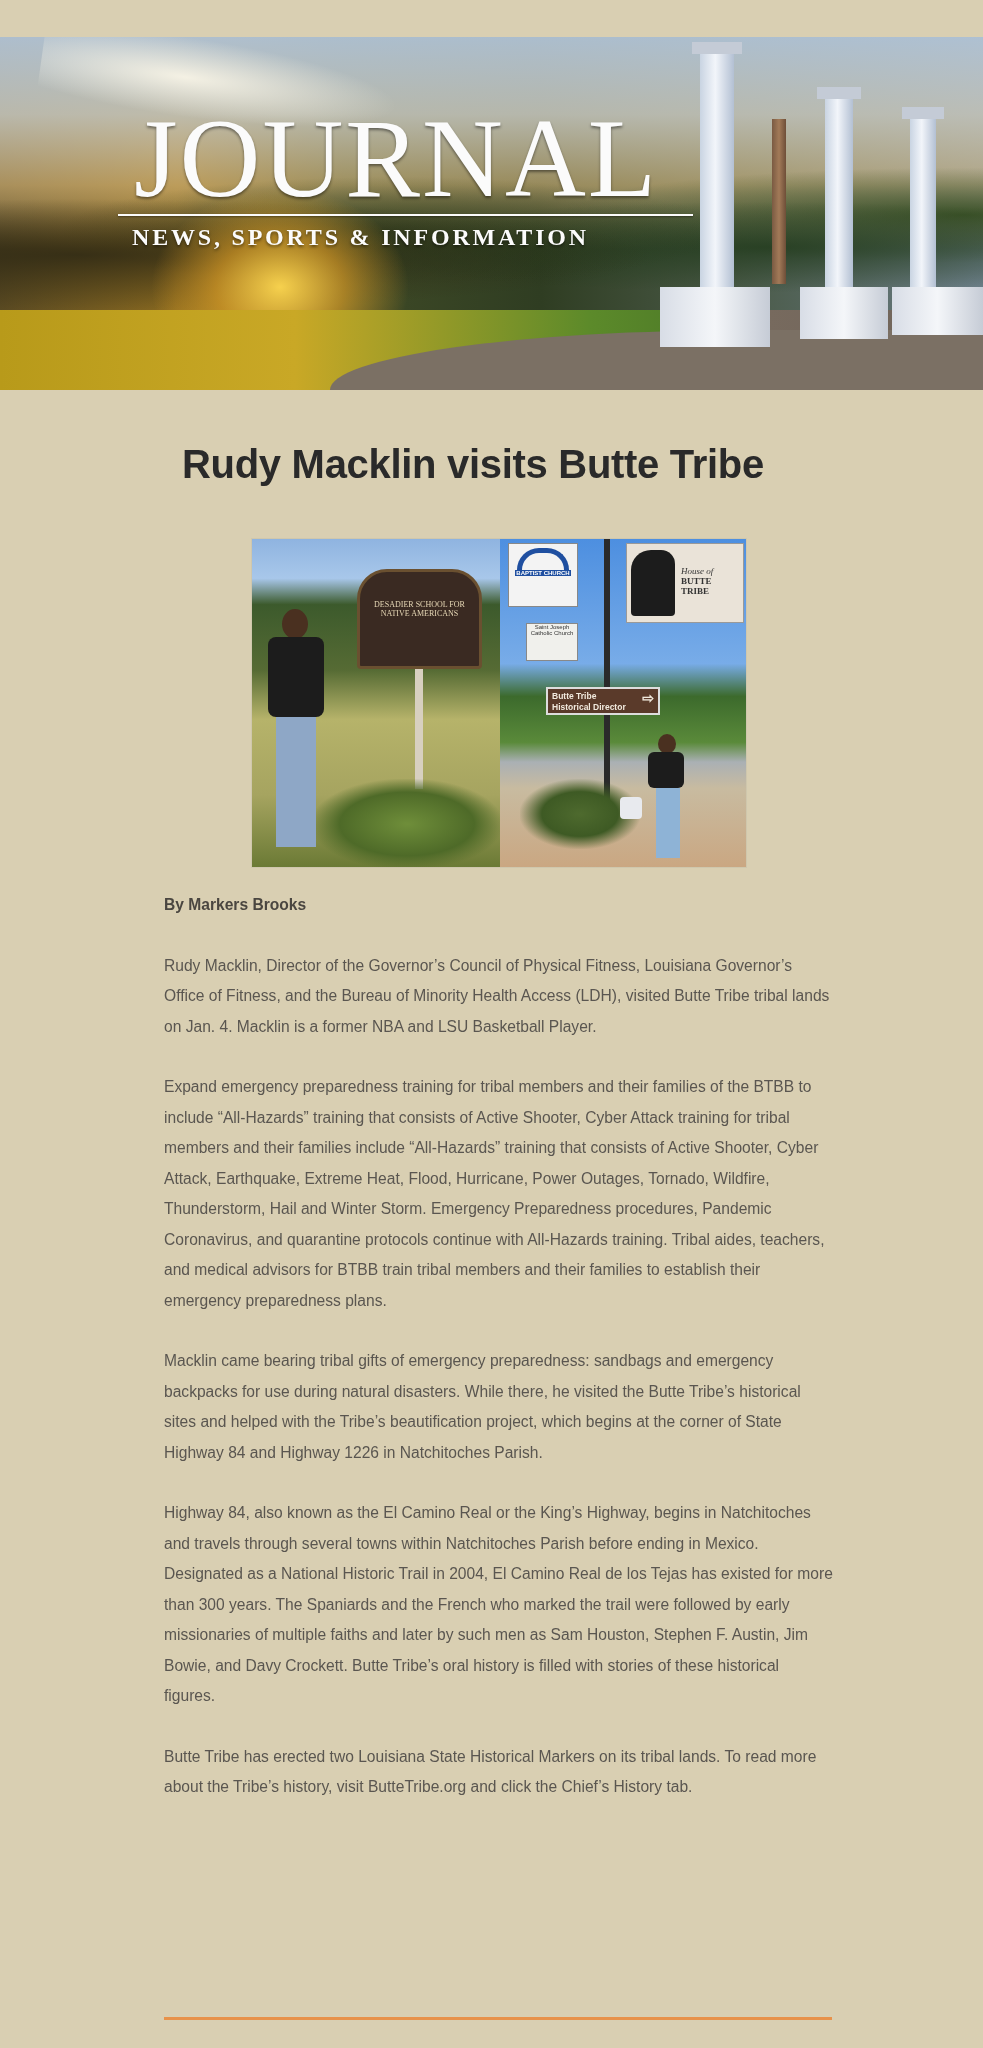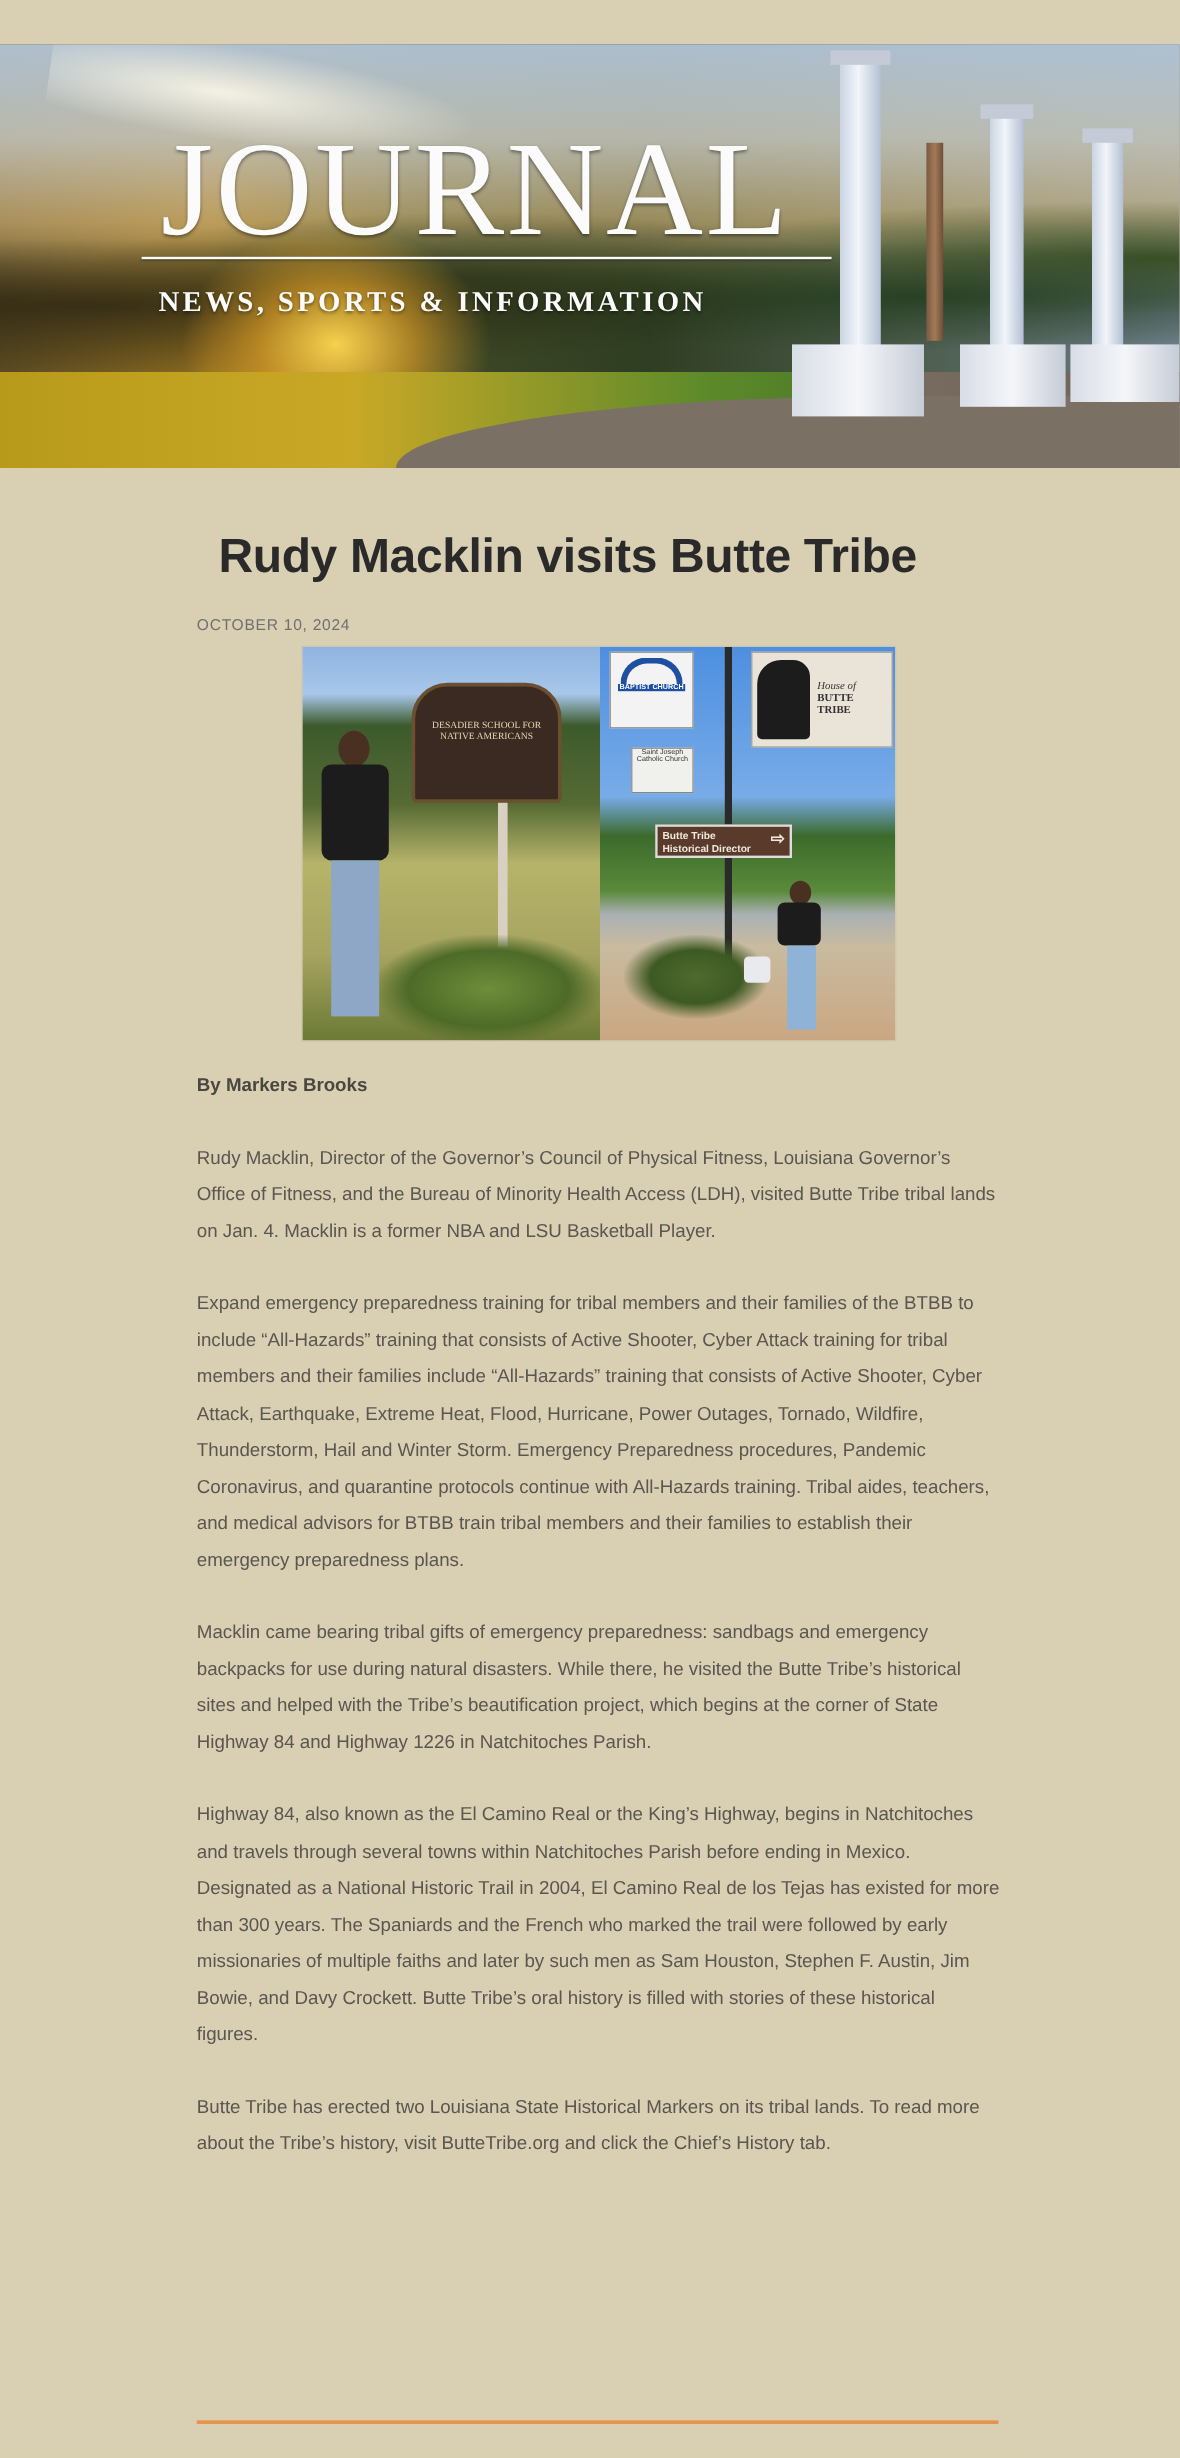--- a/index.html
+++ b/index.html
@@ -71,41 +71,41 @@
   .masthead .big {
     font-size: 112px; line-height: 96px; letter-spacing: 2px;
     white-space: nowrap; margin-top: -2px; margin-left: 16px;
   }
   .masthead .rule {
     height: 2px; background: #fbfbfb; width: 575px; margin-top: 8px;
     box-shadow: 0 1px 2px rgba(0,0,0,0.4);
   }
   .masthead .sub {
     font-size: 24px; letter-spacing: 2.8px; font-weight: bold; white-space: nowrap;
-    margin-top: 23px; padding-left: 14px;
+    margin-top: 8px; padding-left: 14px;
   }
 
   
   .article { position: absolute; left: 164px; top: 415px; width: 670px; }
   .title {
     margin: 18px; font-size: 40px; font-weight: bold; color: #2a2a2a;
     line-height: 62px; letter-spacing: -0.3px;
   }
   .date {
     margin-top: 6px; font-size: 13px; color: #707070; letter-spacing: 0.6px;
   }
   .photo {
     position: absolute; left: 87px; top: 123px; width: 494px; height: 328px;
     display: flex; overflow: hidden; border: 1px solid #cfc7ad;
   }
   .photo .left, .photo .right { position: relative; height: 100%; overflow: hidden; }
   .photo .left { width: 248px; background: linear-gradient(180deg, #8fb4e0 0%, #a8c7ea 12%, #3c5a2c 20%, #566b34 40%, #b6b36a 55%, #a6a460 78%, #6b7a35 100%); }
   .photo .right { width: 246px; background: linear-gradient(180deg, #4d8fe0 0%, #78ace8 38%, #3c6a2c 48%, #5a8a3a 62%, #aab0b4 68%, #c8bba0 76%, #caa782 100%); }
   .marker {
-    position: absolute; left: 91px; top: 30px; width: 125px; height: 100px;
+    position: absolute; left: 105px; top: 30px; width: 125px; height: 100px;
     background: #3a2a22; border: 3px solid #6a5030; border-radius: 30px 30px 4px 4px;
     color: #e6d7b5; font-family: "Liberation Serif", serif; font-size: 8px; text-align: center;
     padding-top: 28px; box-sizing: border-box;
   }
   .marker-post { position: absolute; left: 163px; top: 130px; width: 8px; height: 120px; background: #d8d0c0; }
   .person1 { position: absolute; left: 10px; top: 70px; width: 60px; height: 250px; }
   .person1 .head { position: absolute; left: 20px; top: 0; width: 26px; height: 30px; background: #4a3020; border-radius: 50%; }
   .person1 .shirt { position: absolute; left: 6px; top: 28px; width: 56px; height: 80px; background: #1c1c1c; border-radius: 8px; }
   .person1 .jeans { position: absolute; left: 14px; top: 108px; width: 40px; height: 130px; background: #8ea7c6; }
   .plants1 { position: absolute; left: 60px; top: 240px; width: 190px; height: 90px; background: radial-gradient(ellipse at center, #6f8e3a 0%, #4e6a28 50%, rgba(0,0,0,0) 72%); }
@@ -165,21 +165,20 @@
 
   <div class="masthead">
     <div class="big">JOURNAL</div>
     <div class="rule"></div>
     <div class="sub">NEWS, SPORTS &amp; INFORMATION</div>
   </div>
 </div>
 
 <div class="article">
   <h1 class="title">Rudy Macklin visits Butte Tribe</h1>
-  <div class="date">OCTOBER 10, 2024</div>
 
   <div class="photo">
     <div class="left">
       <div class="marker">
         <span>DESADIER SCHOOL FOR NATIVE AMERICANS</span>
       </div>
       <div class="marker-post"></div>
       <div class="plants1"></div>
       <div class="person1">
         <div class="head"></div>

